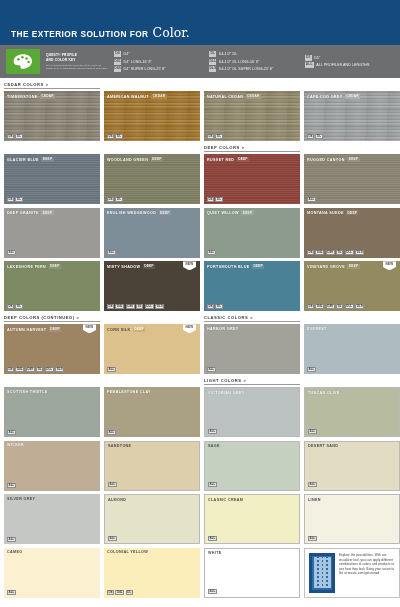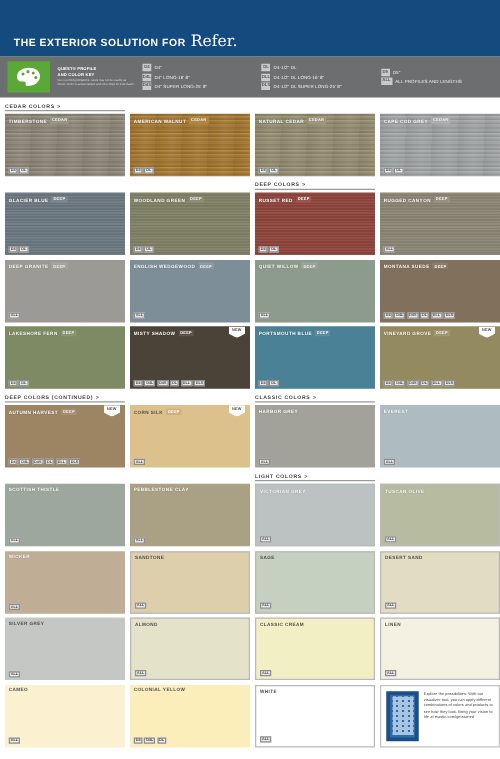--- a/index.html
+++ b/index.html
@@ -201,21 +201,21 @@
     line-height:1.5;
     color:#3a3a3a;
     letter-spacing:0.08px;
   }
 </style>
 </head>
 <body>
 
 <div id="top-band">
   <div id="headline">
-    <span class="small-caps">THE EXTERIOR SOLUTION FOR</span><span class="script">Refer.</span>
+    <span class="small-caps">THE EXTERIOR SOLUTION FOR</span><span class="script">Color.</span>
   </div>
 </div>
 
 <div id="key-bar">
   <div id="key-logo">
     <svg width="22" height="17" viewBox="0 0 22 17" aria-hidden="true">
       <path d="M11 1.2C5.7 1.2 1.6 4.3 1.6 8.3c0 2.6 1.9 3.9 3.9 3.9h1.6c1.1 0 1.7.8 1.4 1.7-.3 1 .5 1.9 1.7 1.9 5.3 0 9.8-3.3 9.8-7.6S16.3 1.2 11 1.2z" fill="#ffffff"></path>
       <circle cx="6.4" cy="6.2" r="1.25" fill="#5aa836"></circle>
       <circle cx="10.4" cy="4.3" r="1.25" fill="#5aa836"></circle>
       <circle cx="14.6" cy="5.4" r="1.25" fill="#5aa836"></circle>

